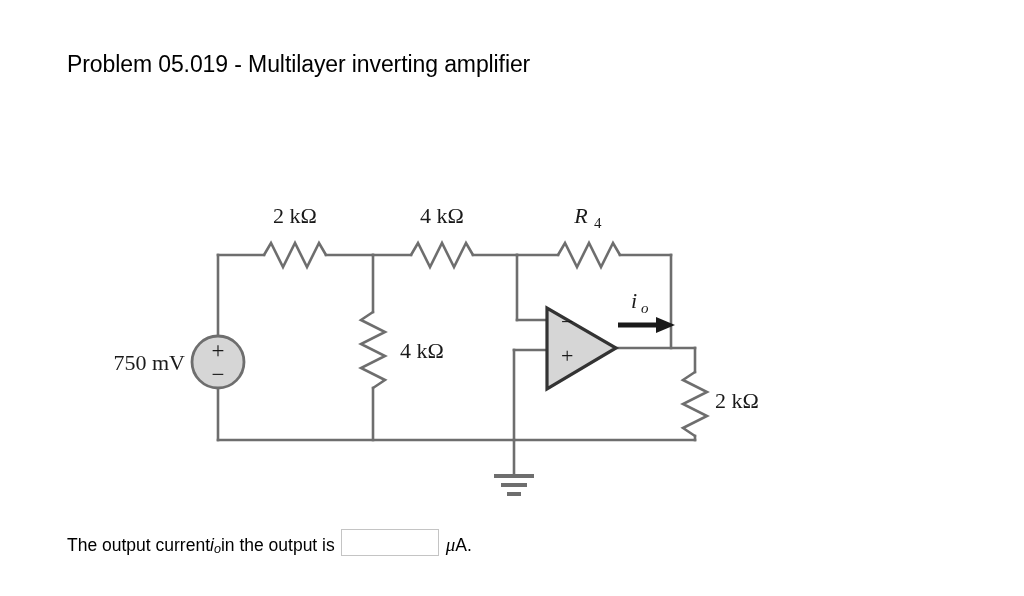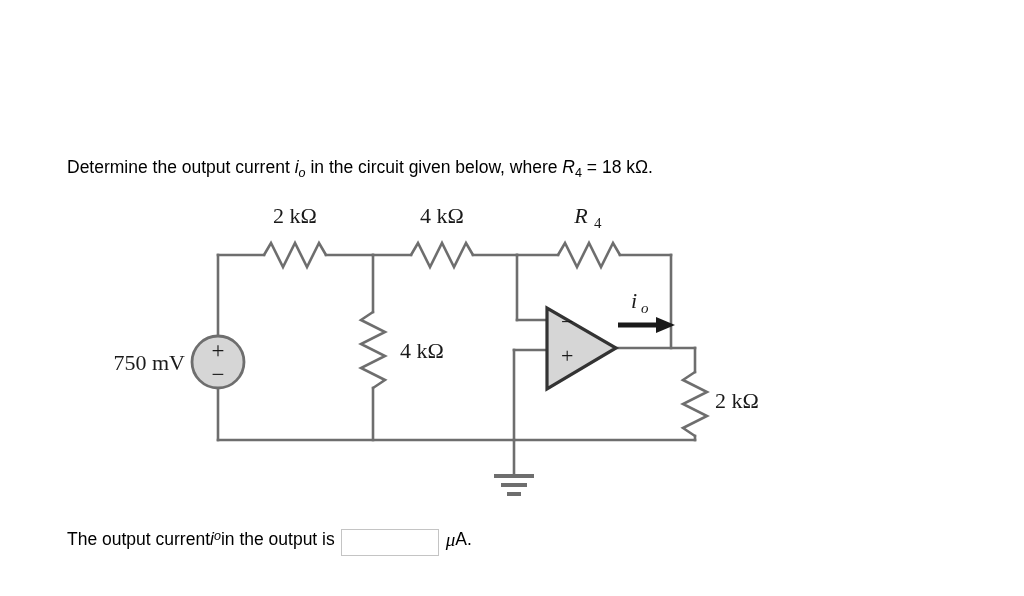--- a/index.html
+++ b/index.html
@@ -35,21 +35,21 @@
     font-size: 17.5px;
     white-space: nowrap;
   }
   #answer-line {
     position: absolute;
     left: 67px;
     top: 529px;
     font-size: 17.5px;
     white-space: nowrap;
     display: flex;
-    align-items: flex-start;
+    align-items: flex-end;
   }
   .ital {
     font-style: italic;
   }
   .sub {
     font-size: 0.72em;
     vertical-align: -0.28em;
     font-style: italic;
   }
   .sub-up {
@@ -93,24 +93,22 @@
     font-family: "Liberation Serif", serif;
     font-size: 15px;
     fill: #1a1a1a;
   }
 </style>
 </head>
 <body>
 
 <div class="page">
 
+  <h1 id="problem-title">Problem 05.019 - Multilayer inverting amplifier</h1>
 
-  <div id="problem-statement">
-    <span>Determine the output current </span><span class="ital">i</span><span class="sub">o</span><span> in the circuit given below, where </span><span class="ital">R</span><span class="sub-up">4</span><span> = 18 kΩ.</span>
-  </div>
 
   <svg id="circuit-diagram" viewBox="0 0 1024 320">
     <g fill="none" stroke="#6e6e6e" stroke-width="2.6" stroke-linecap="square">
 
       <path d="M218,65 L218,146"></path>
       <path d="M218,65 L264,65"></path>
 
       <path d="M264,65 L271,53 L283,77 L295,53 L307,77 L319,53 L326,65" stroke-linecap="round"></path>
       <path d="M326,65 L373,65"></path>
 

